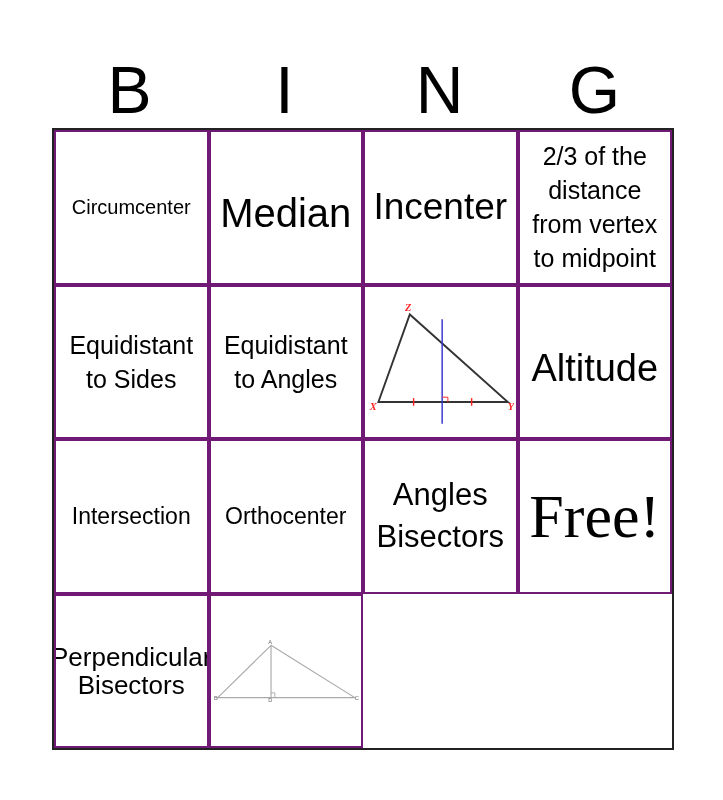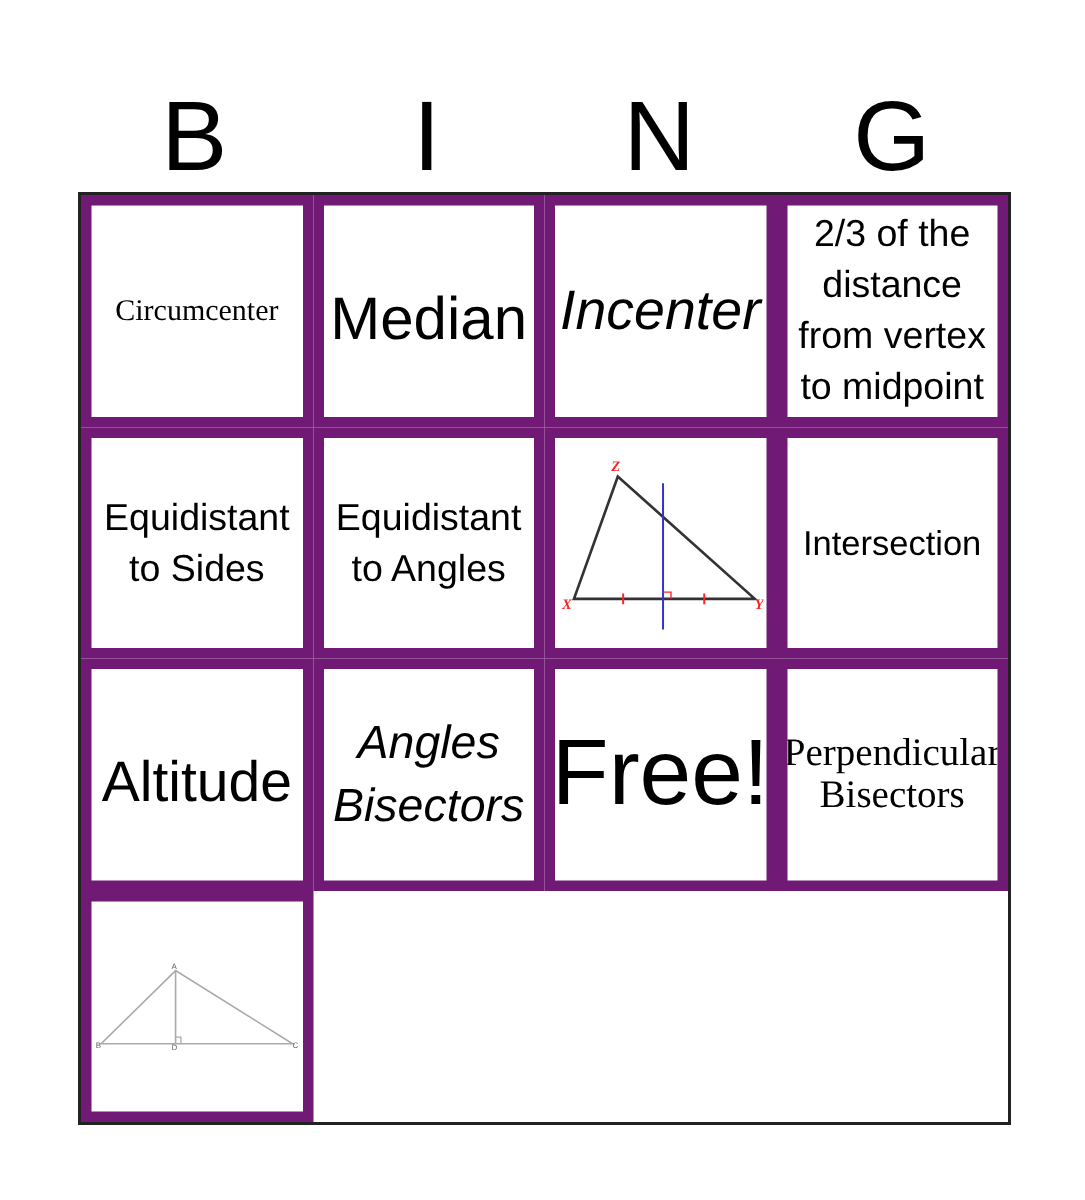--- a/index.html
+++ b/index.html
@@ -3,29 +3,29 @@
   <meta charset="utf-8">
   <style>
     html, body { margin: 0; padding: 0; background: #ffffff; }
     body { width: 723px; height: 800px; position: relative; overflow: hidden;
            font-family: "Liberation Sans", sans-serif; color: #000; }
     .header { position: absolute; top: 52px; left: 52px; width: 620px; height: 76px; display: flex; }
     .header .letter { width: 155px; text-align: center; font-size: 66px; line-height: 76px; font-weight: normal; }
     .grid { position: absolute; top: 128px; left: 52px; width: 618px; height: 618px;
             border: 2px solid #222; box-sizing: content-box;
             display: grid; grid-template-columns: repeat(4, 1fr); grid-template-rows: repeat(4, 1fr); }
-    .cell { border: 7px solid #701a75; display: flex; align-items: center; justify-content: center;
+    .cell { border: 2px solid #701a75; display: flex; align-items: center; justify-content: center;
             text-align: center; overflow: hidden; box-sizing: border-box; padding: 0 2px; }
     .cell span { display: block; white-space: pre-line; }
     .fs-s { font-size: 21px; line-height: 26px; }
-    .fs-xs { font-size: 20px; line-height: 28px; font-family: Liberation Serif, serif; }
+    .fs-xs { font-size: 20px; line-height: 28px; }
     .fs-m { font-size: 25px; line-height: 34px; }
-    .fs-l { font-size: 30px; line-height: 36px; font-style: italic; }
+    .fs-l { font-size: 30px; line-height: 36px; }
     .fs-xl { font-size: 40px; line-height: 44px; margin-top: 12px; }
-    .fs-xxl { font-size: 62px; line-height: 66px; }
+    .fs-xxl { font-size: 62px; line-height: 66px; font-family: Liberation Serif, serif; }
     .cell svg { display: block; }
   </style>
 </head>
 <body>
 
 <div class="header">
   <div class="letter">B</div>
   <div class="letter">I</div>
   <div class="letter">N</div>
   <div class="letter">G</div>
@@ -64,24 +64,27 @@
       <polyline points="79,112 85,112 85,117" fill="none" stroke="#ff2222" stroke-width="1"></polyline>
       <line x1="49" y1="113" x2="49" y2="121" stroke="#ff2222" stroke-width="1.5"></line>
       <line x1="110" y1="113" x2="110" y2="121" stroke="#ff2222" stroke-width="1.5"></line>
       <text x="40" y="21" font-family="Liberation Serif, serif" font-style="italic" font-weight="bold" font-size="11" fill="#ff2222">Z</text>
       <text x="3" y="125" font-family="Liberation Serif, serif" font-style="italic" font-weight="bold" font-size="11" fill="#ff2222">X</text>
       <text x="148" y="125" font-family="Liberation Serif, serif" font-style="italic" font-weight="bold" font-size="11" fill="#ff2222">Y</text>
     </svg>
   </div>
 
   <div class="cell">
+    <span class="fs-xl" style="font-size:38px">Altitude</span>
+  </div>
+  <div class="cell">
     <span class="fs-s" style="font-size:23px">Intersection</span>
   </div>
   <div class="cell">
-    <span class="fs-xl" style="font-size:38px">Altitude</span>
+    <span class="fs-s" style="font-size:23px">Orthocenter</span>
   </div>
 
   <div class="cell">
     <span class="fs-l" style="font-size:31px;line-height:42px">Angles
 Bisectors</span>
   </div>
   <div class="cell">
     <span class="fs-xxl">Free!</span>
   </div>
   <div class="cell">

